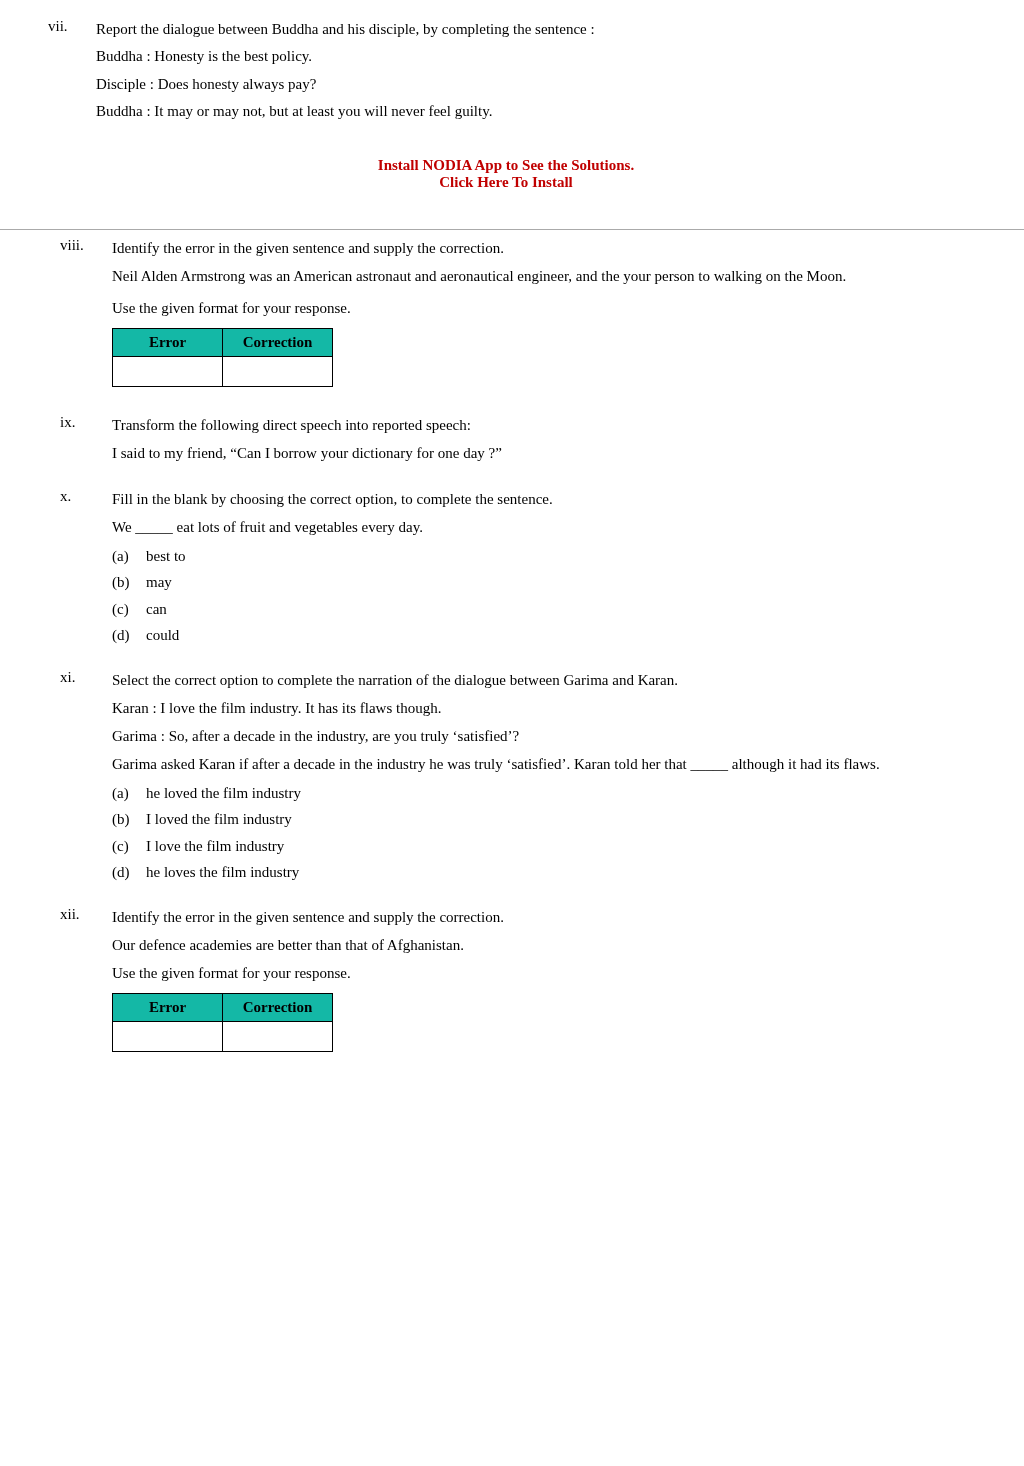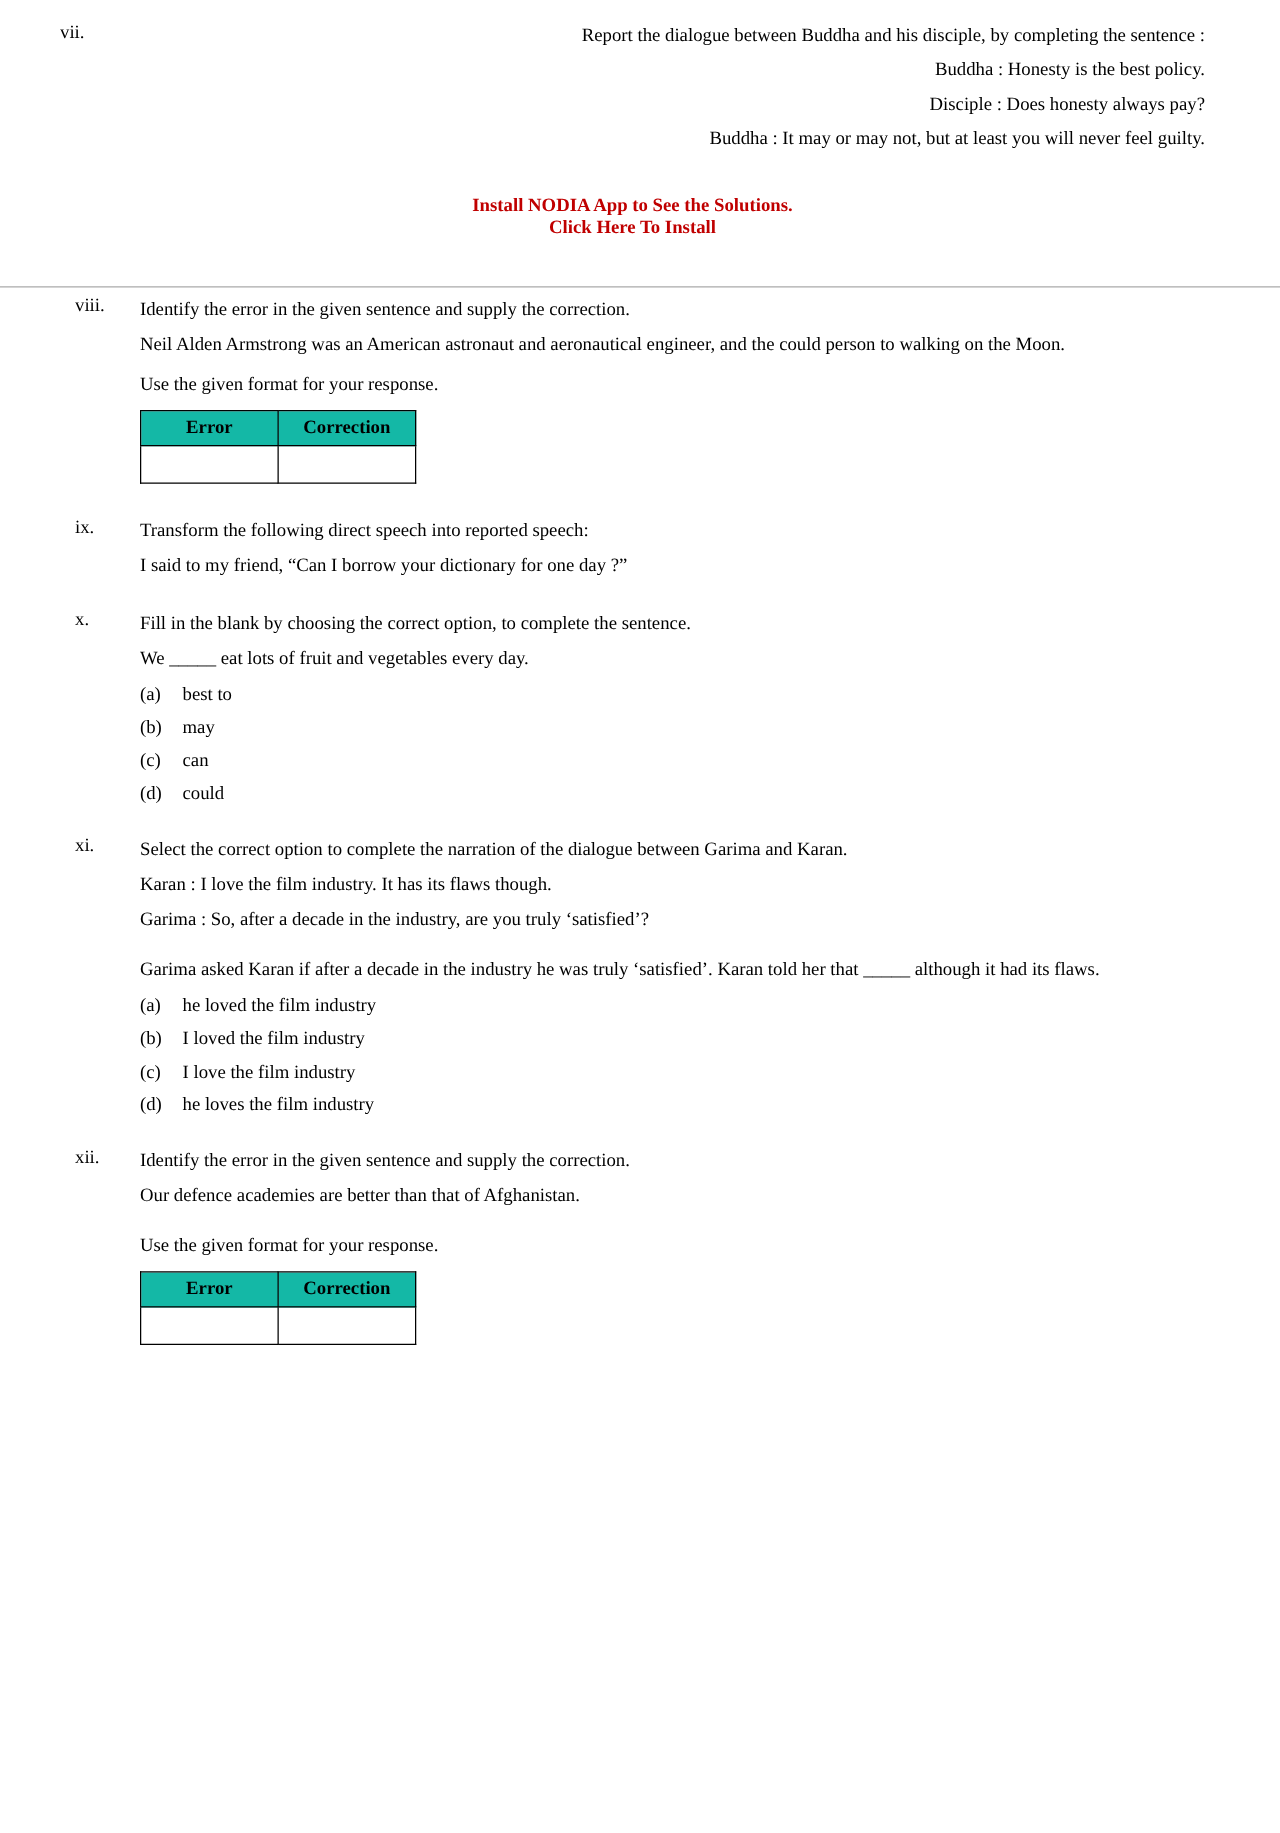--- a/index.html
+++ b/index.html
@@ -33,21 +33,20 @@
     .q-num {
       min-width: 36px;
       font-size: 15px;
     }
     .q-content {
       flex: 1;
     }
     .q-content p {
       margin-bottom: 4px;
       line-height: 1.55;
-      text-align: right;
     }
     .blank-line {
       display: inline-block;
       width: 60px;
       border-bottom: 1px solid #000;
       vertical-align: bottom;
     }
 
     
     .install-banner {
@@ -142,21 +141,21 @@
       display: flex;
       gap: 6px;
       margin-bottom: 3px;
       line-height: 1.55;
     }
     .opt-label {
       min-width: 28px;
     }
 
     
-    .mt4 { margin-top: 16px; }
+    .mt4 { margin-top: 4px; }
     .mt8 { margin-top: 8px; }
   </style>
 </head>
 <body>
 
 <div class="page">
 
   <div class="top-section">
     <div class="question-vii">
       <span class="q-num">vii.</span>
@@ -176,21 +175,21 @@
 
   <hr class="divider">
 
 
   <div class="main-content">
 
     <div class="question-row">
       <span class="q-roman">viii.</span>
       <div class="q-body">
         <p>Identify the error in the given sentence and supply the correction.</p>
-        <p>Neil Alden Armstrong was an American astronaut and aeronautical engineer, and the could person to walking on the Moon.</p>
+        <p>Neil Alden Armstrong was an American astronaut and aeronautical engineer, and the your person to walking on the Moon.</p>
         <p class="mt8">Use the given format for your response.</p>
         <table class="ec-table">
           <thead>
             <tr>
               <th>Error</th>
               <th>Correction</th>
             </tr>
           </thead>
           <tbody>
             <tr>

